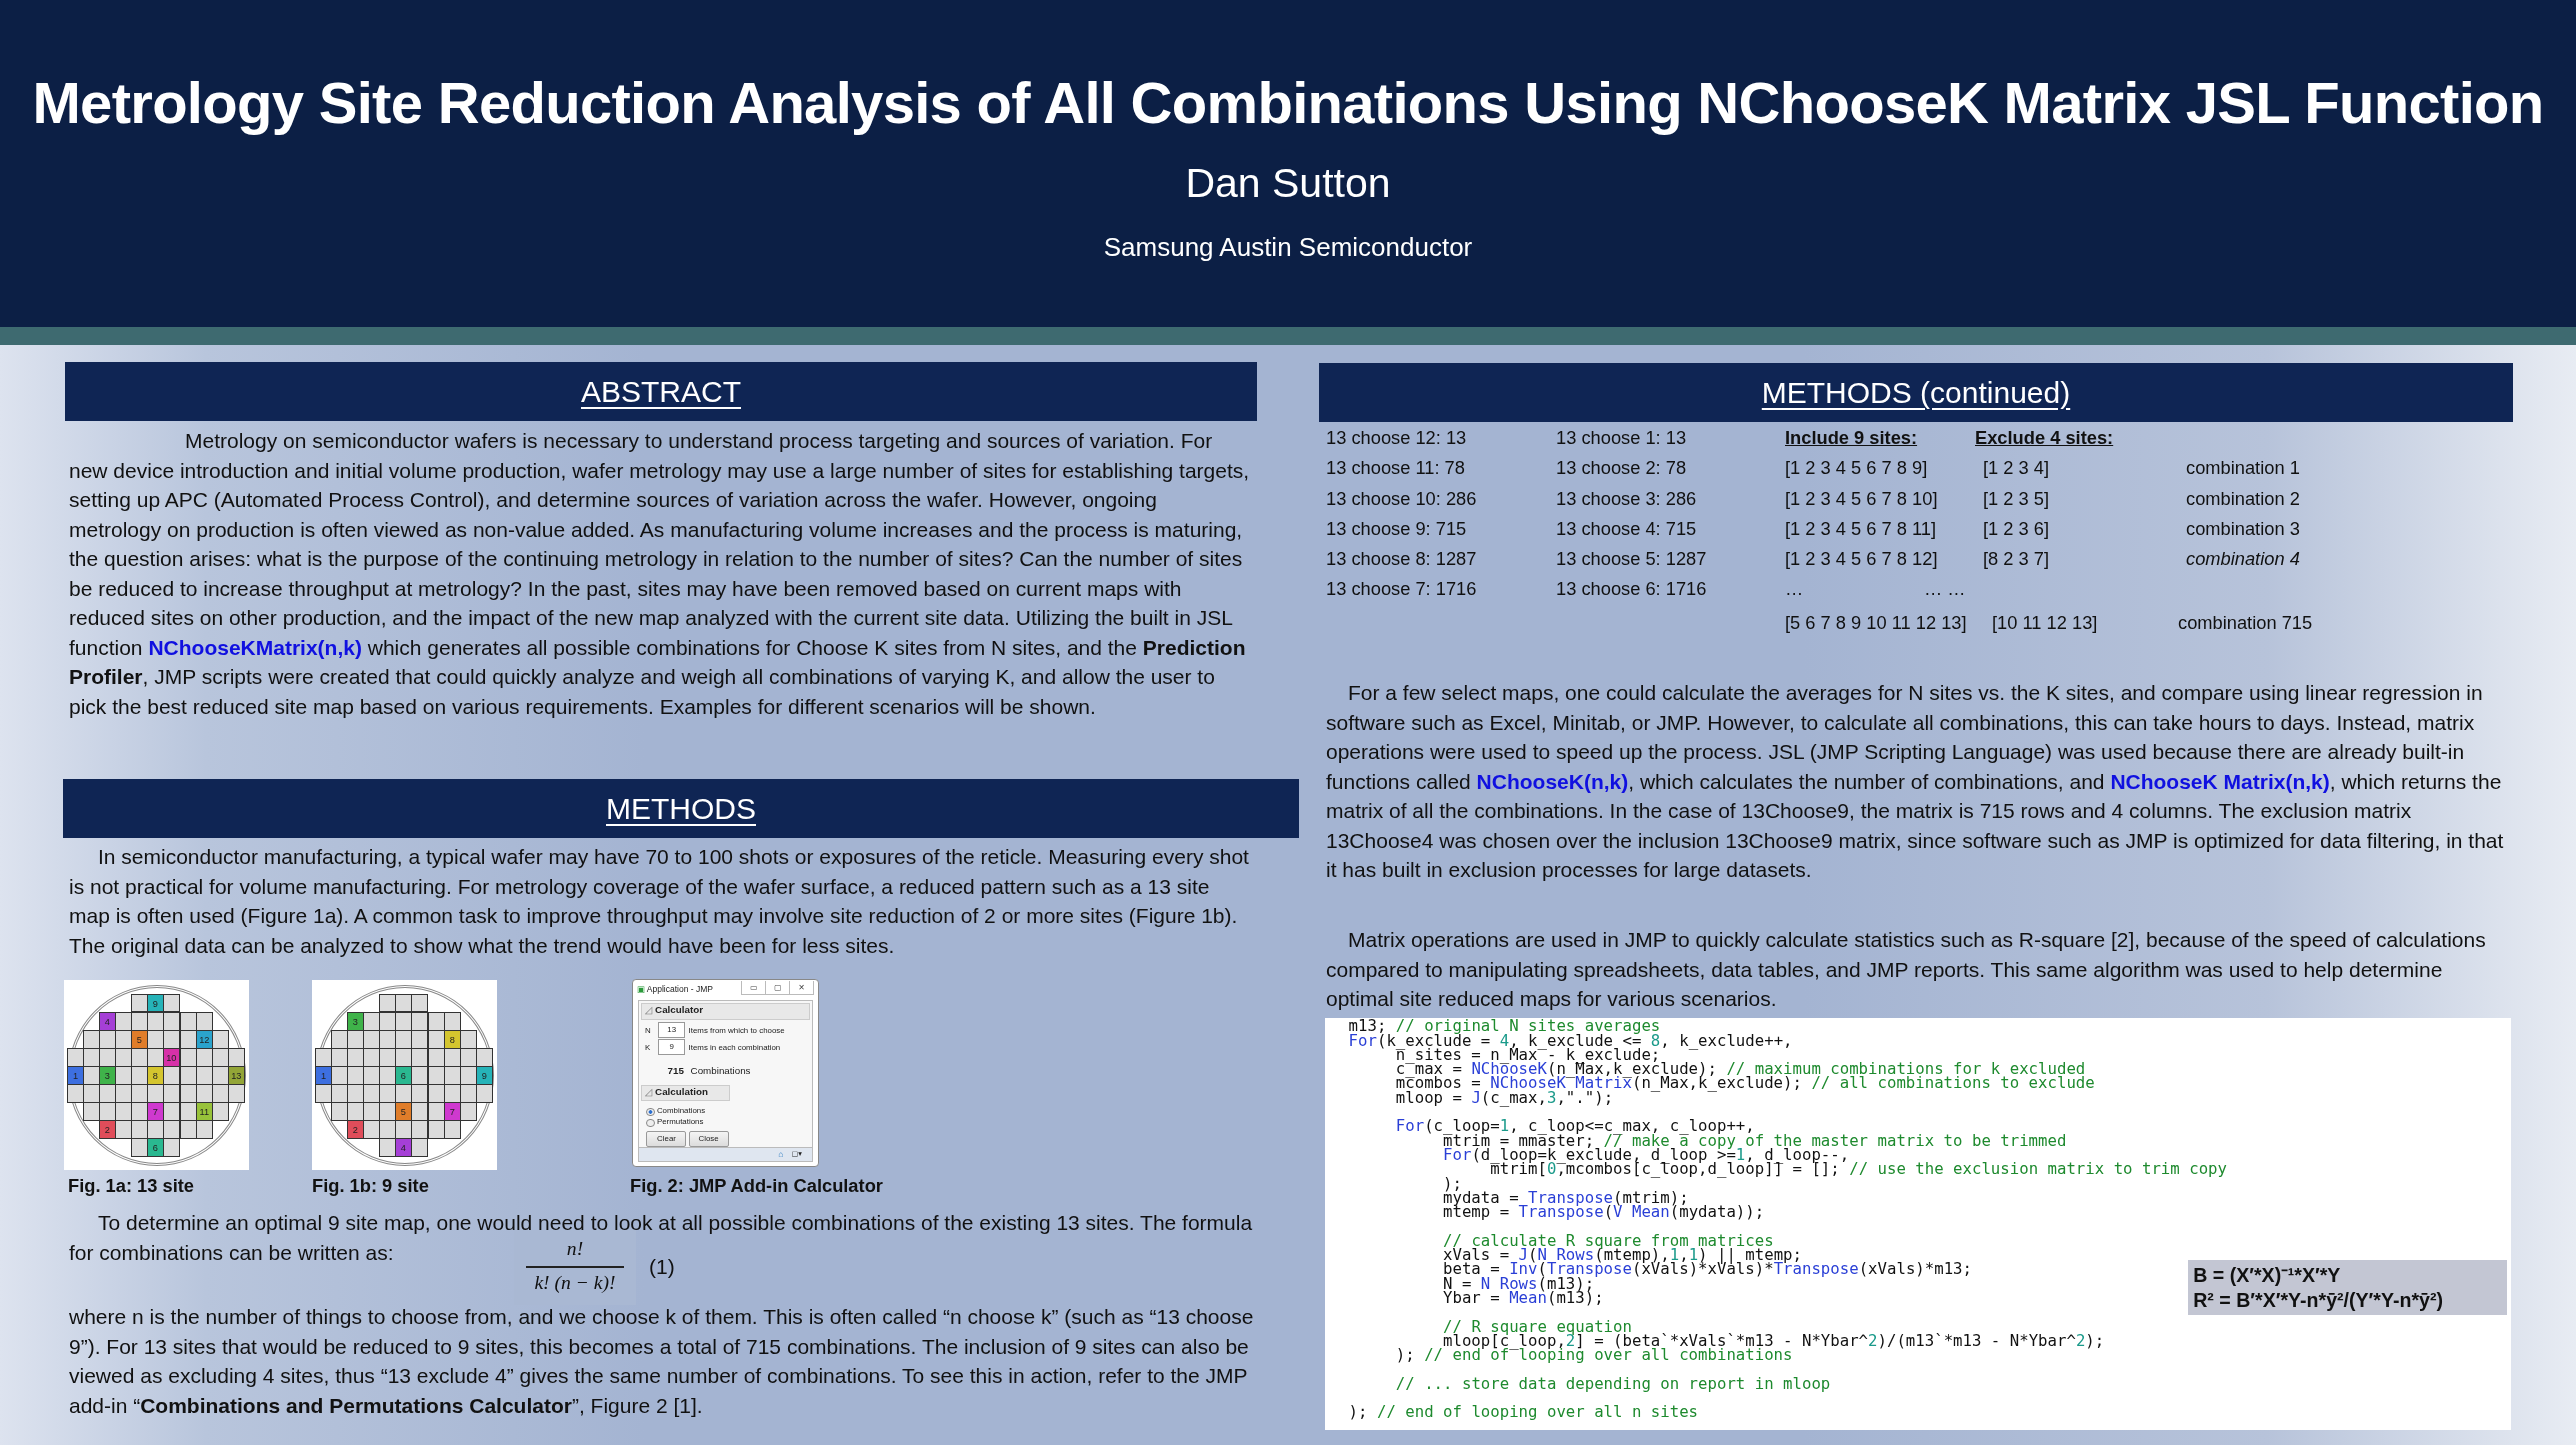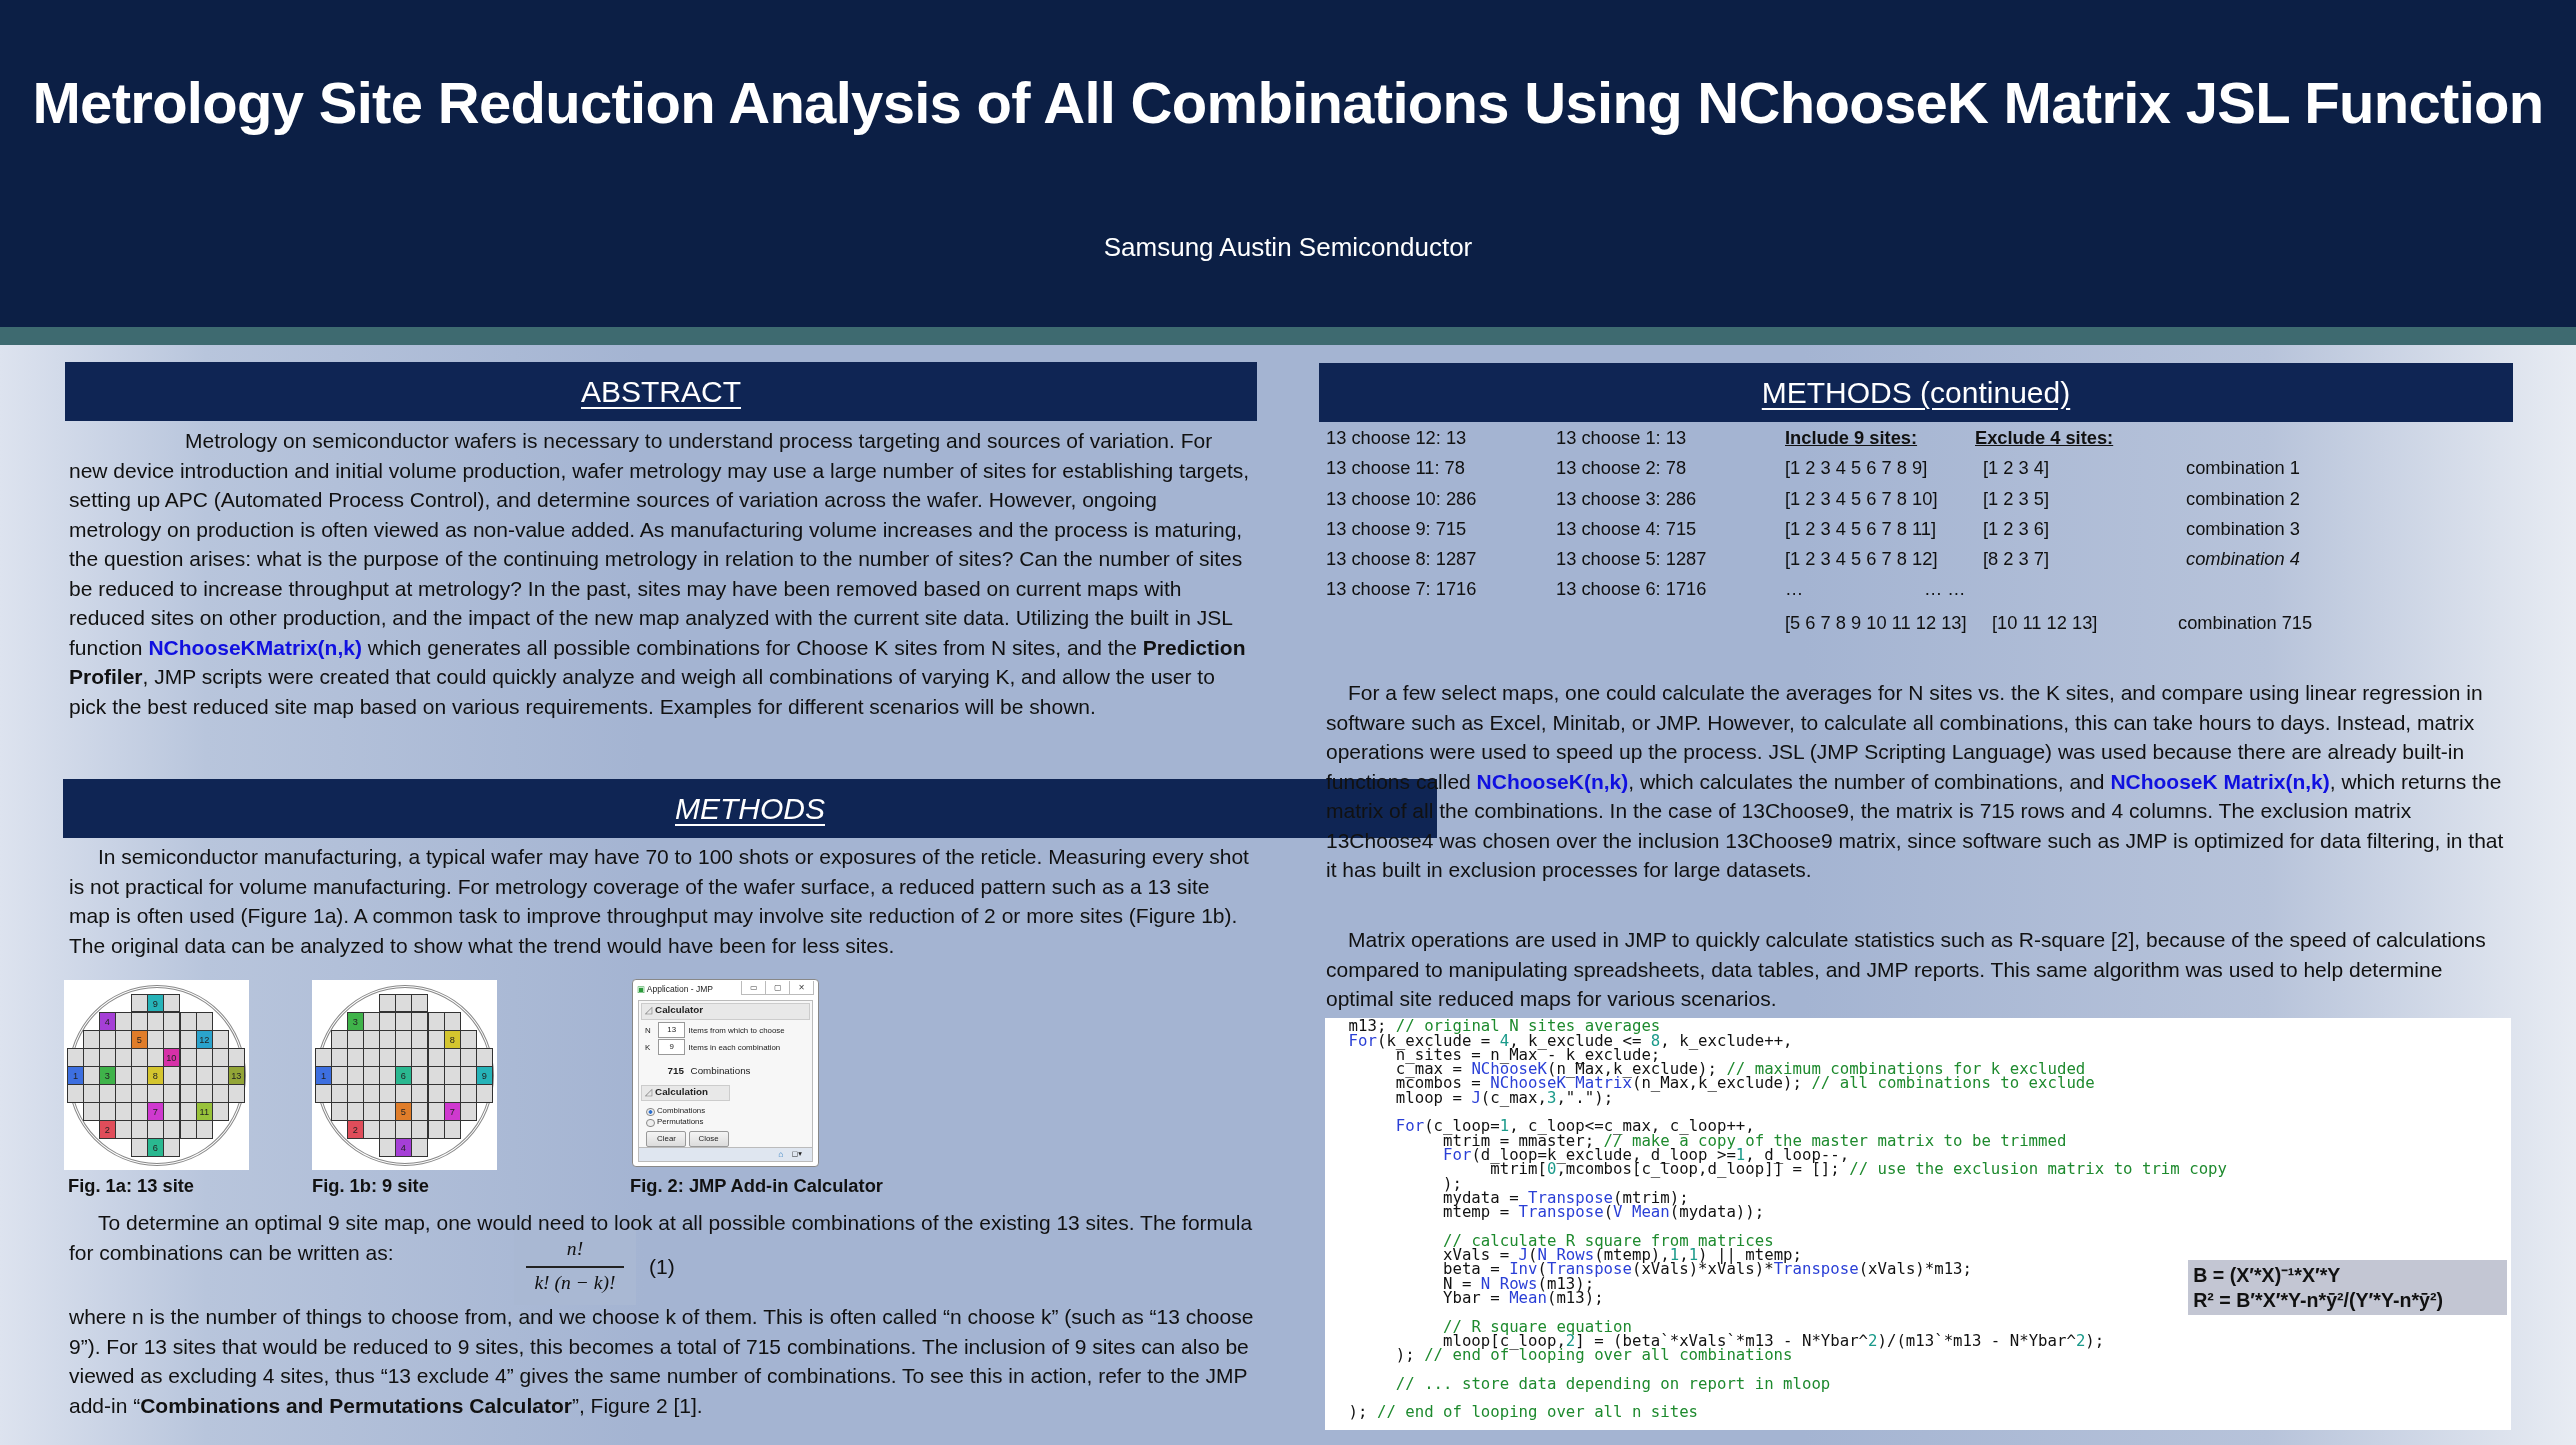--- a/index.html
+++ b/index.html
@@ -61,30 +61,31 @@
   .eq-box {
     position: absolute; left: 2188px; top: 1260px; width: 319px; height: 55px; background: #c3c6d3;
     font-size: 19.6px; font-weight: bold; line-height: 25px; padding: 2.6px 5.2px; box-sizing: border-box; white-space: nowrap;
   }
 </style>
 </head>
 <body>
 
 <div class="header">
   <div class="title">Metrology Site Reduction Analysis of All Combinations Using NChooseK Matrix JSL Function</div>
+  <div class="author">Dan Sutton</div>
   <div class="affil">Samsung Austin Semiconductor</div>
 </div>
 <div class="teal-band"></div>
 
 <div class="section-head" style="left:65px; top:362px; width:1192px;">
   <span>ABSTRACT</span>
 </div>
 <div class="para" style="left:69px; top:426px; width:1185px; text-indent:116px;"><span>Metrology on semiconductor wafers is necessary to understand process targeting and sources of variation. For new device introduction and initial volume production, wafer metrology may use a large number of sites for establishing targets, setting up APC (Automated Process Control), and determine sources of variation across the wafer. However, ongoing metrology on production is often viewed as non-value added. As manufacturing volume increases and the process is maturing, the question arises: what is the purpose of the continuing metrology in relation to the number of sites? Can the number of sites be reduced to increase throughput at metrology? In the past, sites may have been removed based on current maps with reduced sites on other production, and the impact of the new map analyzed with the current site data. Utilizing the built in JSL function </span><span class="blue">NChooseKMatrix(n,k)</span><span> which generates all possible combinations for Choose K sites from N sites, and the </span><span class="b">Prediction Profiler</span><span>, JMP scripts were created that could quickly analyze and weigh all combinations of varying K, and allow the user to pick the best reduced site map based on various requirements.  Examples for different scenarios will be shown.</span></div>
 
-<div class="section-head" style="left:63px; top:779px; width:1374px;font-style:italic;">
+<div class="section-head" style="left:63px; top:779px; width:1236px;">
   <span>METHODS</span>
 </div>
 <div class="para" style="left:69px; top:842px; width:1185px; text-indent:29px;">In semiconductor manufacturing, a typical wafer may have 70 to 100 shots or exposures of the reticle. Measuring every shot is not practical for volume manufacturing.  For metrology coverage of the wafer surface, a reduced pattern such as a 13 site map is often used (Figure 1a). A common task to improve throughput may involve site reduction of 2 or more sites (Figure 1b). The original data can be analyzed to show what the trend would have been for less sites.</div>
 
 <div class="wafer-box" id="wafer1a" style="left:64px; top:980px; width:185px; height:190px;">
   <div class="wafer-circle" style="left:3.9px; top:5.2px; width:178px; height:181px;"></div>
 <div class="cell" style="left: 67px; top: 13.7px; width: 16.7px; height: 18.7px; line-height: 18px;"></div>
     <div class="cell" style="left: 83px; top: 13.7px; width: 16.7px; height: 18.7px; line-height: 18px; background: rgb(38, 179, 184);">9</div>
     <div class="cell" style="left: 99px; top: 13.7px; width: 16.7px; height: 18.7px; line-height: 18px;"></div>
     <div class="cell" style="left: 35px; top: 32px; width: 16.7px; height: 18.7px; line-height: 18px; background: rgb(165, 63, 214);">4</div>

